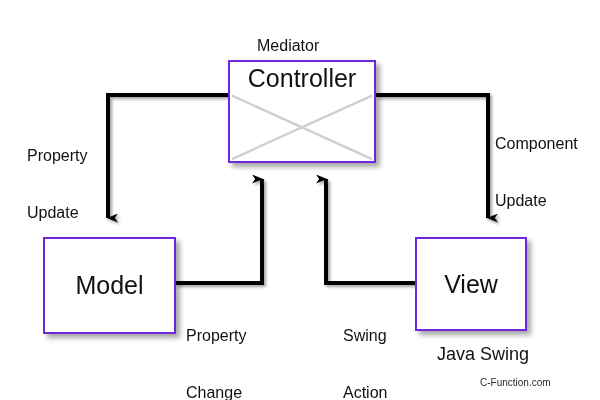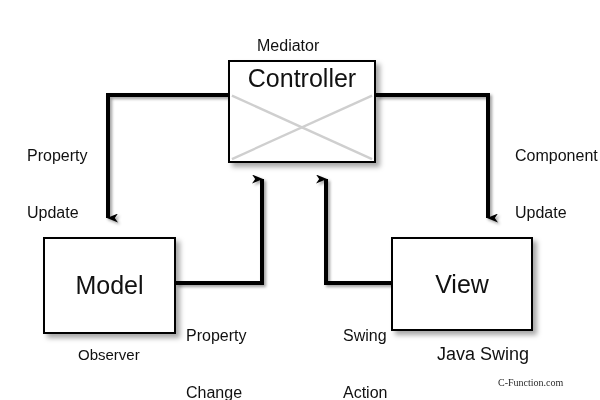--- a/index.html
+++ b/index.html
@@ -24,21 +24,21 @@
     left: 0;
     top: 0;
     width: 600px;
     height: 400px;
   }
 
   
   .node {
     position: absolute;
     background: #ffffff;
-    border: 2px solid #000000;
+    border: 2px solid #6d28d9;
     box-shadow: 4px 4px 5px rgba(0,0,0,0.35);
     box-sizing: border-box;
     display: flex;
     align-items: center;
     justify-content: center;
   }
   .node .node-title {
     font-size: 25px;
     letter-spacing: 0px;
     color: #111111;
@@ -55,23 +55,23 @@
   #node-controller .node-title {
     margin-top: 4px;
   }
   #node-model {
     left: 43px;
     top: 237px;
     width: 133px;
     height: 97px;
   }
   #node-view {
-    left: 391px;
+    left: 415px;
     top: 237px;
-    width: 142px;
+    width: 112px;
     height: 94px;
   }
 
   
   .xmark {
     position: absolute;
     left: 0;
     top: 0;
     width: 100%;
     height: 100%;
@@ -86,29 +86,29 @@
     color: #111111;
     white-space: pre;
   }
   .lbl.center { text-align: center; }
 
   #label-mediator   { left: 257px; top: 36px;  font-size: 16px; }
   #label-observer   { left: 78px;  top: 345px; font-size: 15px; }
   #label-javaswing  { left: 437px; top: 345px; font-size: 18px; }
 
   #label-property-update   { left: 27px;  top: 108px; font-size: 16px; }
-  #label-component-update  { left: 495px; top: 108px; font-size: 16px; margin-left: 20px; }
+  #label-component-update  { left: 495px; top: 96px; font-size: 16px; }
   #label-property-change   { left: 186px; top: 288px; font-size: 16px; }
   #label-user-action       { left: 343px; top: 288px; font-size: 16px; }
 
   #watermark {
     position: absolute;
-    left: 498px;
+    left: 480px;
     top: 377px;
-    font-family: Liberation Serif, serif;
+    font-family: Liberation Sans, sans-serif;
     font-size: 10px;
     color: #2b2b2b;
     letter-spacing: 0px;
     text-align: right;
   }
 </style>
 </head>
 <body>
 
 <div id="canvas">
@@ -151,21 +151,20 @@
   <div class="node" id="node-model">
     <span class="node-title">Model</span>
   </div>
 
   <div class="node" id="node-view">
     <span class="node-title">View</span>
   </div>
 
   <div class="lbl center" id="label-mediator">Mediator</div>
 
-  <div class="lbl center" id="label-observer">Observer</div>
 
   <div class="lbl center" id="label-javaswing">Java Swing</div>
 
   <div class="lbl" id="label-property-update">
     <div>Property</div>
     <div>Update</div>
   </div>
 
   <div class="lbl" id="label-component-update">
     <div>Component</div>

